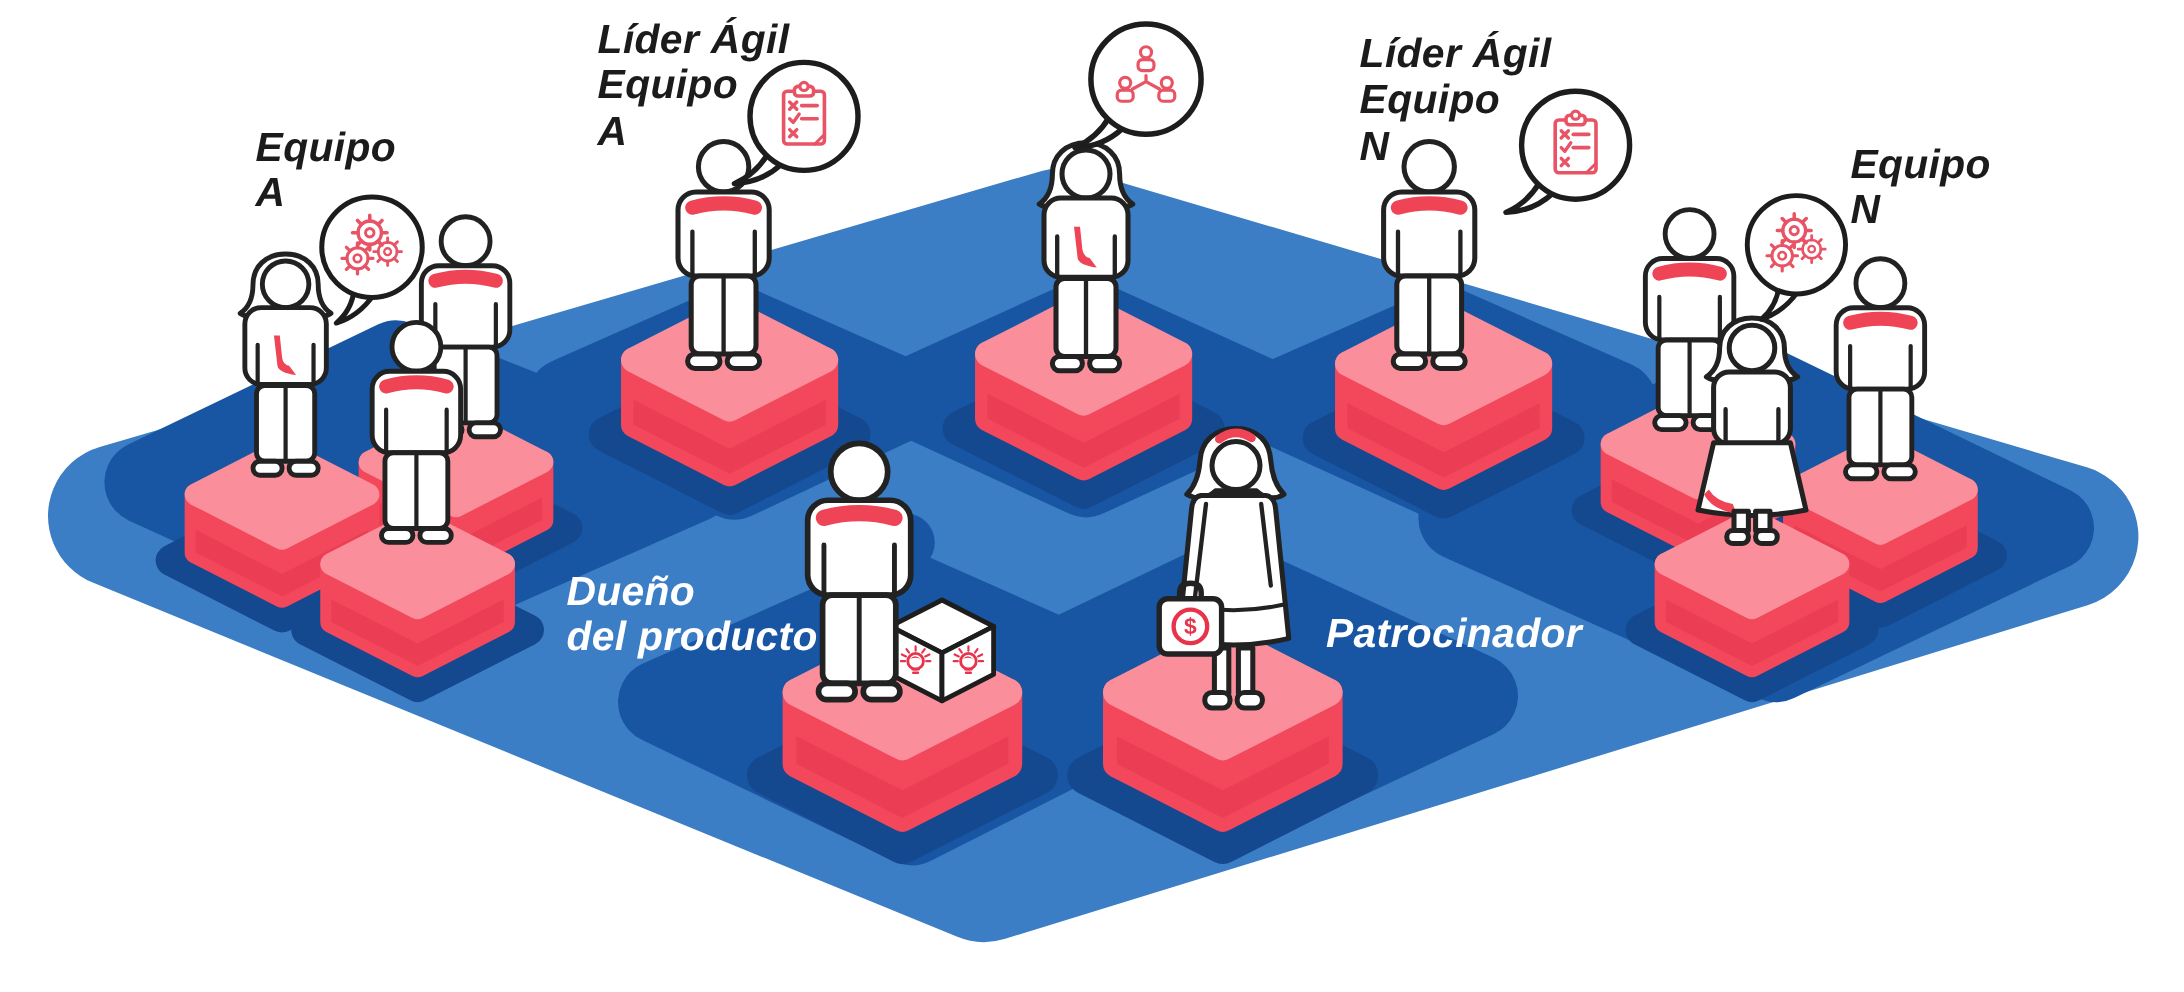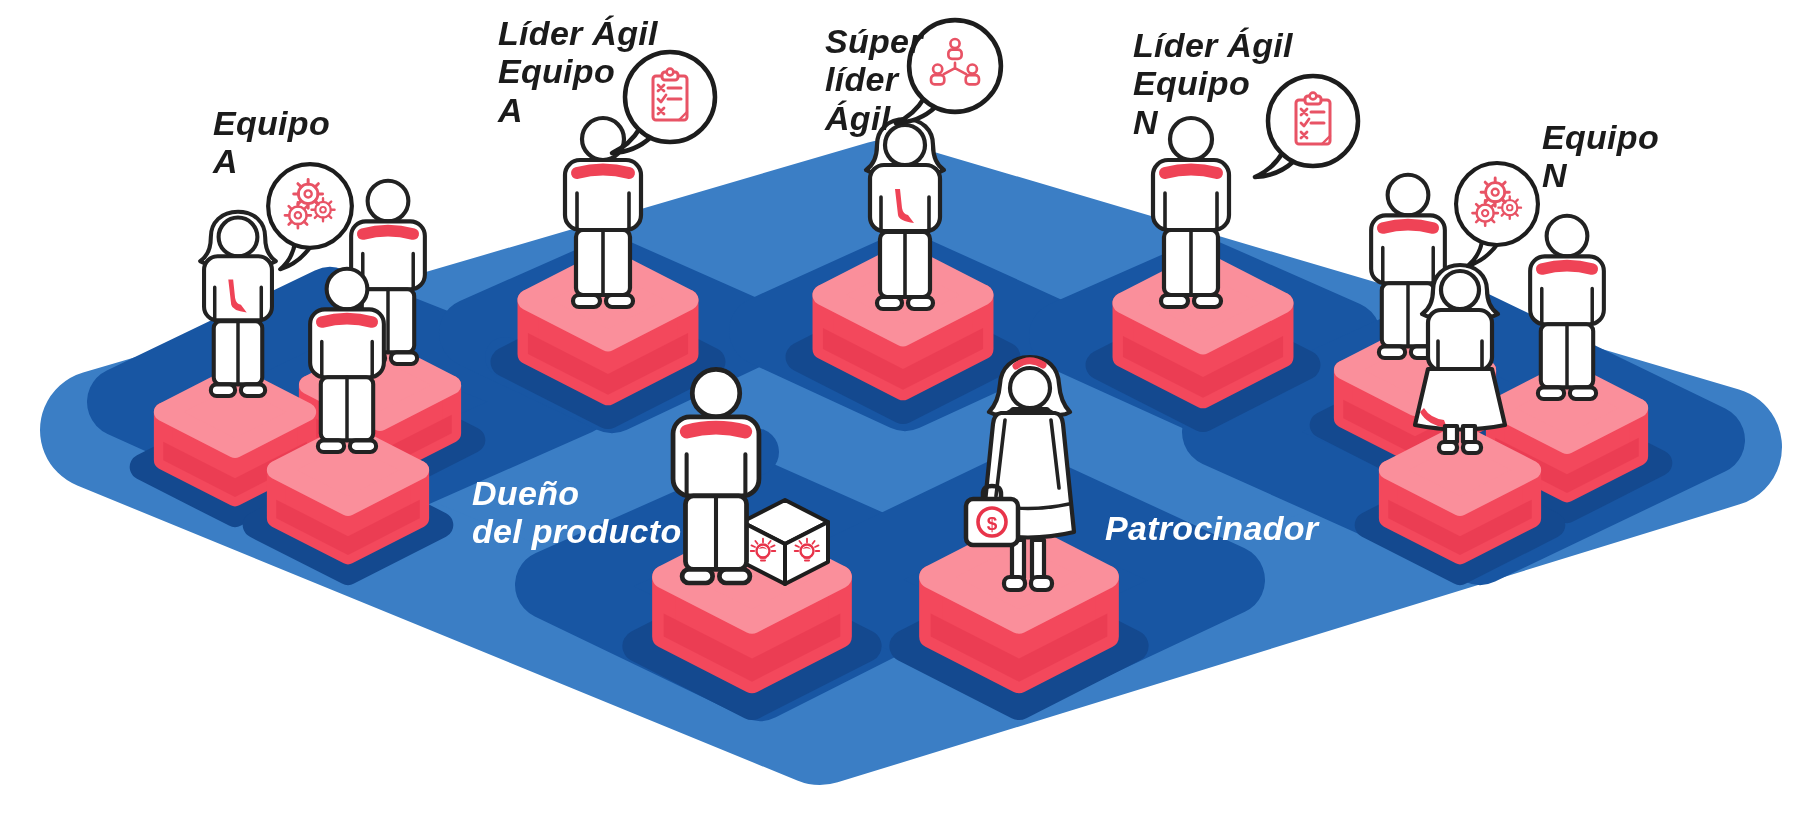--- a/index.html
+++ b/index.html
@@ -246,23 +246,20 @@
     <use href="#bubble-s"></use>
         <use href="#gears"></use>
   </g>
 </svg>
 
 <div class="lbl" style="left:213px;top:104px">Equipo
 A</div>
 <div class="lbl" style="left:498px;top:14px">Líder Ágil
 Equipo
 A</div>
-<div class="lbl" style="left:825px;top:22px">Súper
-líder
-Ágil</div>
 <div class="lbl" style="left:1133px;top:26px">Líder Ágil
 Equipo
 N</div>
 <div class="lbl" style="left:1542px;top:118px">Equipo
 N</div>
 <div class="lbl lbl--light" style="left:1105px;top:509px">Patrocinador</div>
 <div class="lbl lbl--light" style="left:472px;top:474px">Dueño
 del producto</div>
 
 </div>

